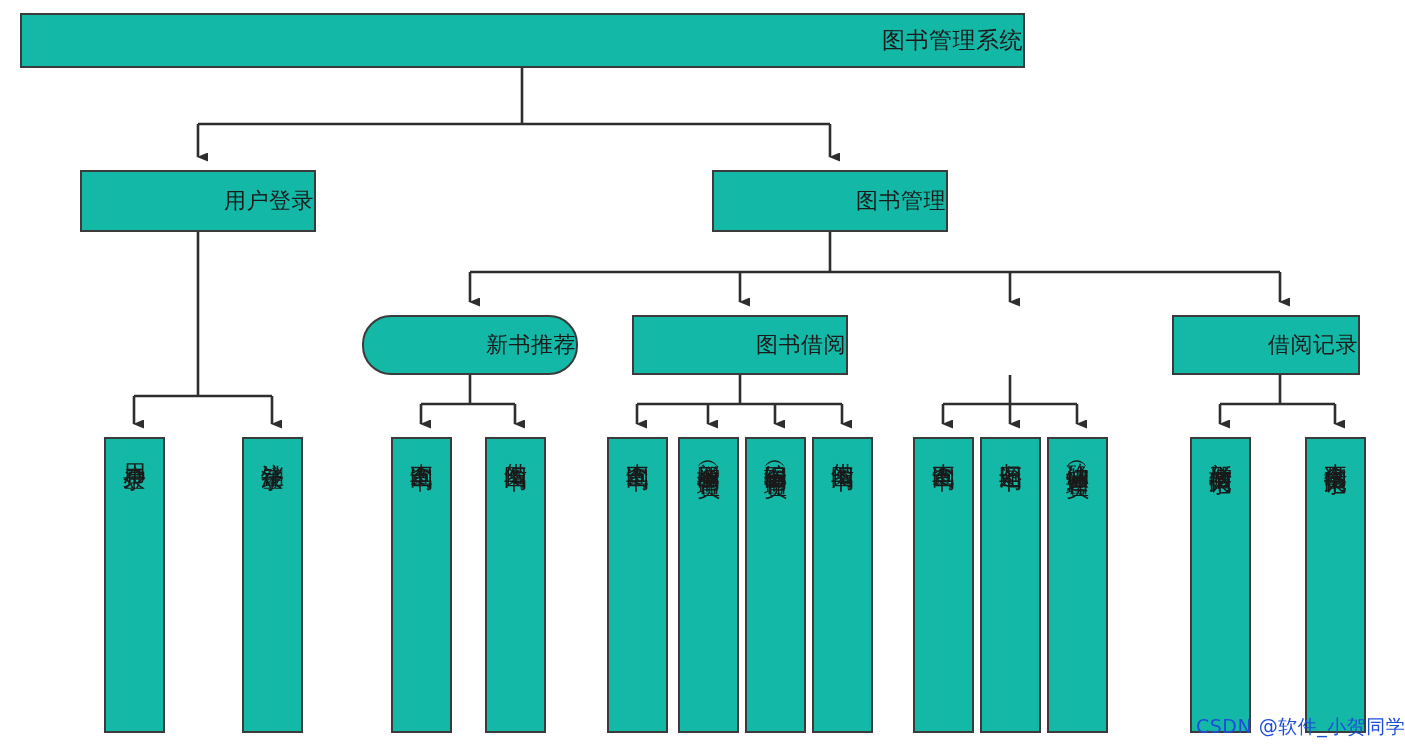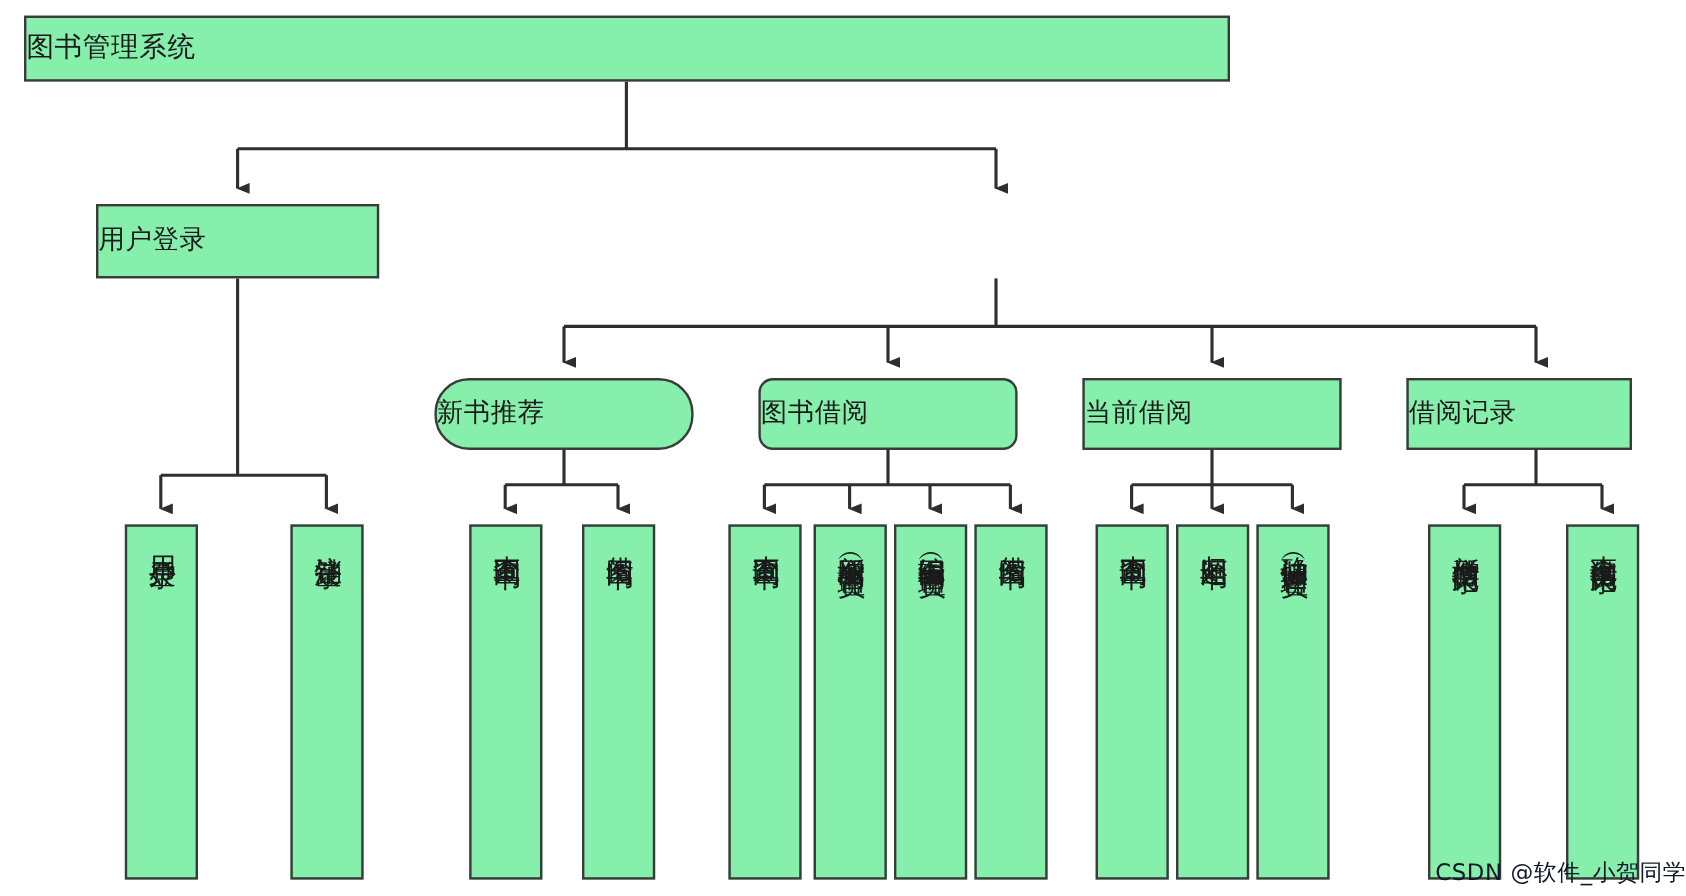--- a/index.html
+++ b/index.html
@@ -21,24 +21,24 @@
     position: absolute;
     left: 0;
     top: 0;
     width: 1405px;
     height: 747px;
   }
   .node {
     position: absolute;
     box-sizing: border-box;
     border: 2.5px solid #3b3b3b;
-    background: #86efac;
+    background: #14b8a6;
     display: flex;
     align-items: center;
-    justify-content: flex-start;
+    justify-content: flex-end;
     text-align: center;
     color: #1a1a1a;
   }
   .node-label {
     display: block;
     line-height: 1.18;
     letter-spacing: 0.5px;
     white-space: pre;
   }
   .node.horizontal .node-label {
@@ -56,21 +56,21 @@
     text-orientation: upright;
     font-size: 23px;
     letter-spacing: 2px;
     line-height: 1;
     white-space: pre;
     margin: 0 auto;
   }
   .watermark {
     position: absolute;
     font-size: 19px;
-    color: #0f172a;
+    color: #1d4ed8;
     letter-spacing: 0.5px;
     white-space: nowrap;
     user-select: none;
   }
 </style>
 </head>
 <body>
 
 <div id="diagram-root">
 
@@ -124,29 +124,29 @@
     </g>
   </svg>
 
   <div class="node root horizontal" style="left:20px; top:13px; width:1005px; height:55px;">
     <span class="node-label">图书管理系统</span>
   </div>
 
   <div class="node horizontal" style="left:80px; top:170px; width:236px; height:62px;">
     <span class="node-label">用户登录</span>
   </div>
+  <div class="node horizontal" style="left:712px; top:170px; width:236px; height:62px;">
+    <span class="node-label">图书管理</span>
+  </div>
 
   <div class="node horizontal" style="left:362px; top:315px; width:216px; height:60px;border-radius:29px;">
     <span class="node-label">新书推荐</span>
   </div>
-  <div class="node horizontal" style="left:632px; top:315px; width:216px; height:60px;border-radius:12px;">
+  <div class="node horizontal" style="left:632px; top:315px; width:216px; height:60px;">
     <span class="node-label">图书借阅</span>
-  </div>
-  <div class="node horizontal" style="left:902px; top:315px; width:216px; height:60px;">
-    <span class="node-label">当前借阅</span>
   </div>
   <div class="node horizontal" style="left:1172px; top:315px; width:188px; height:60px;">
     <span class="node-label">借阅记录</span>
   </div>
 
   <div class="node vertical" style="left:104px; top:437px; width:61px; height:296px;">
     <span class="node-label">用户登录</span>
   </div>
   <div class="node vertical" style="left:242px; top:437px; width:61px; height:296px;">
     <span class="node-label">注销登录</span>

